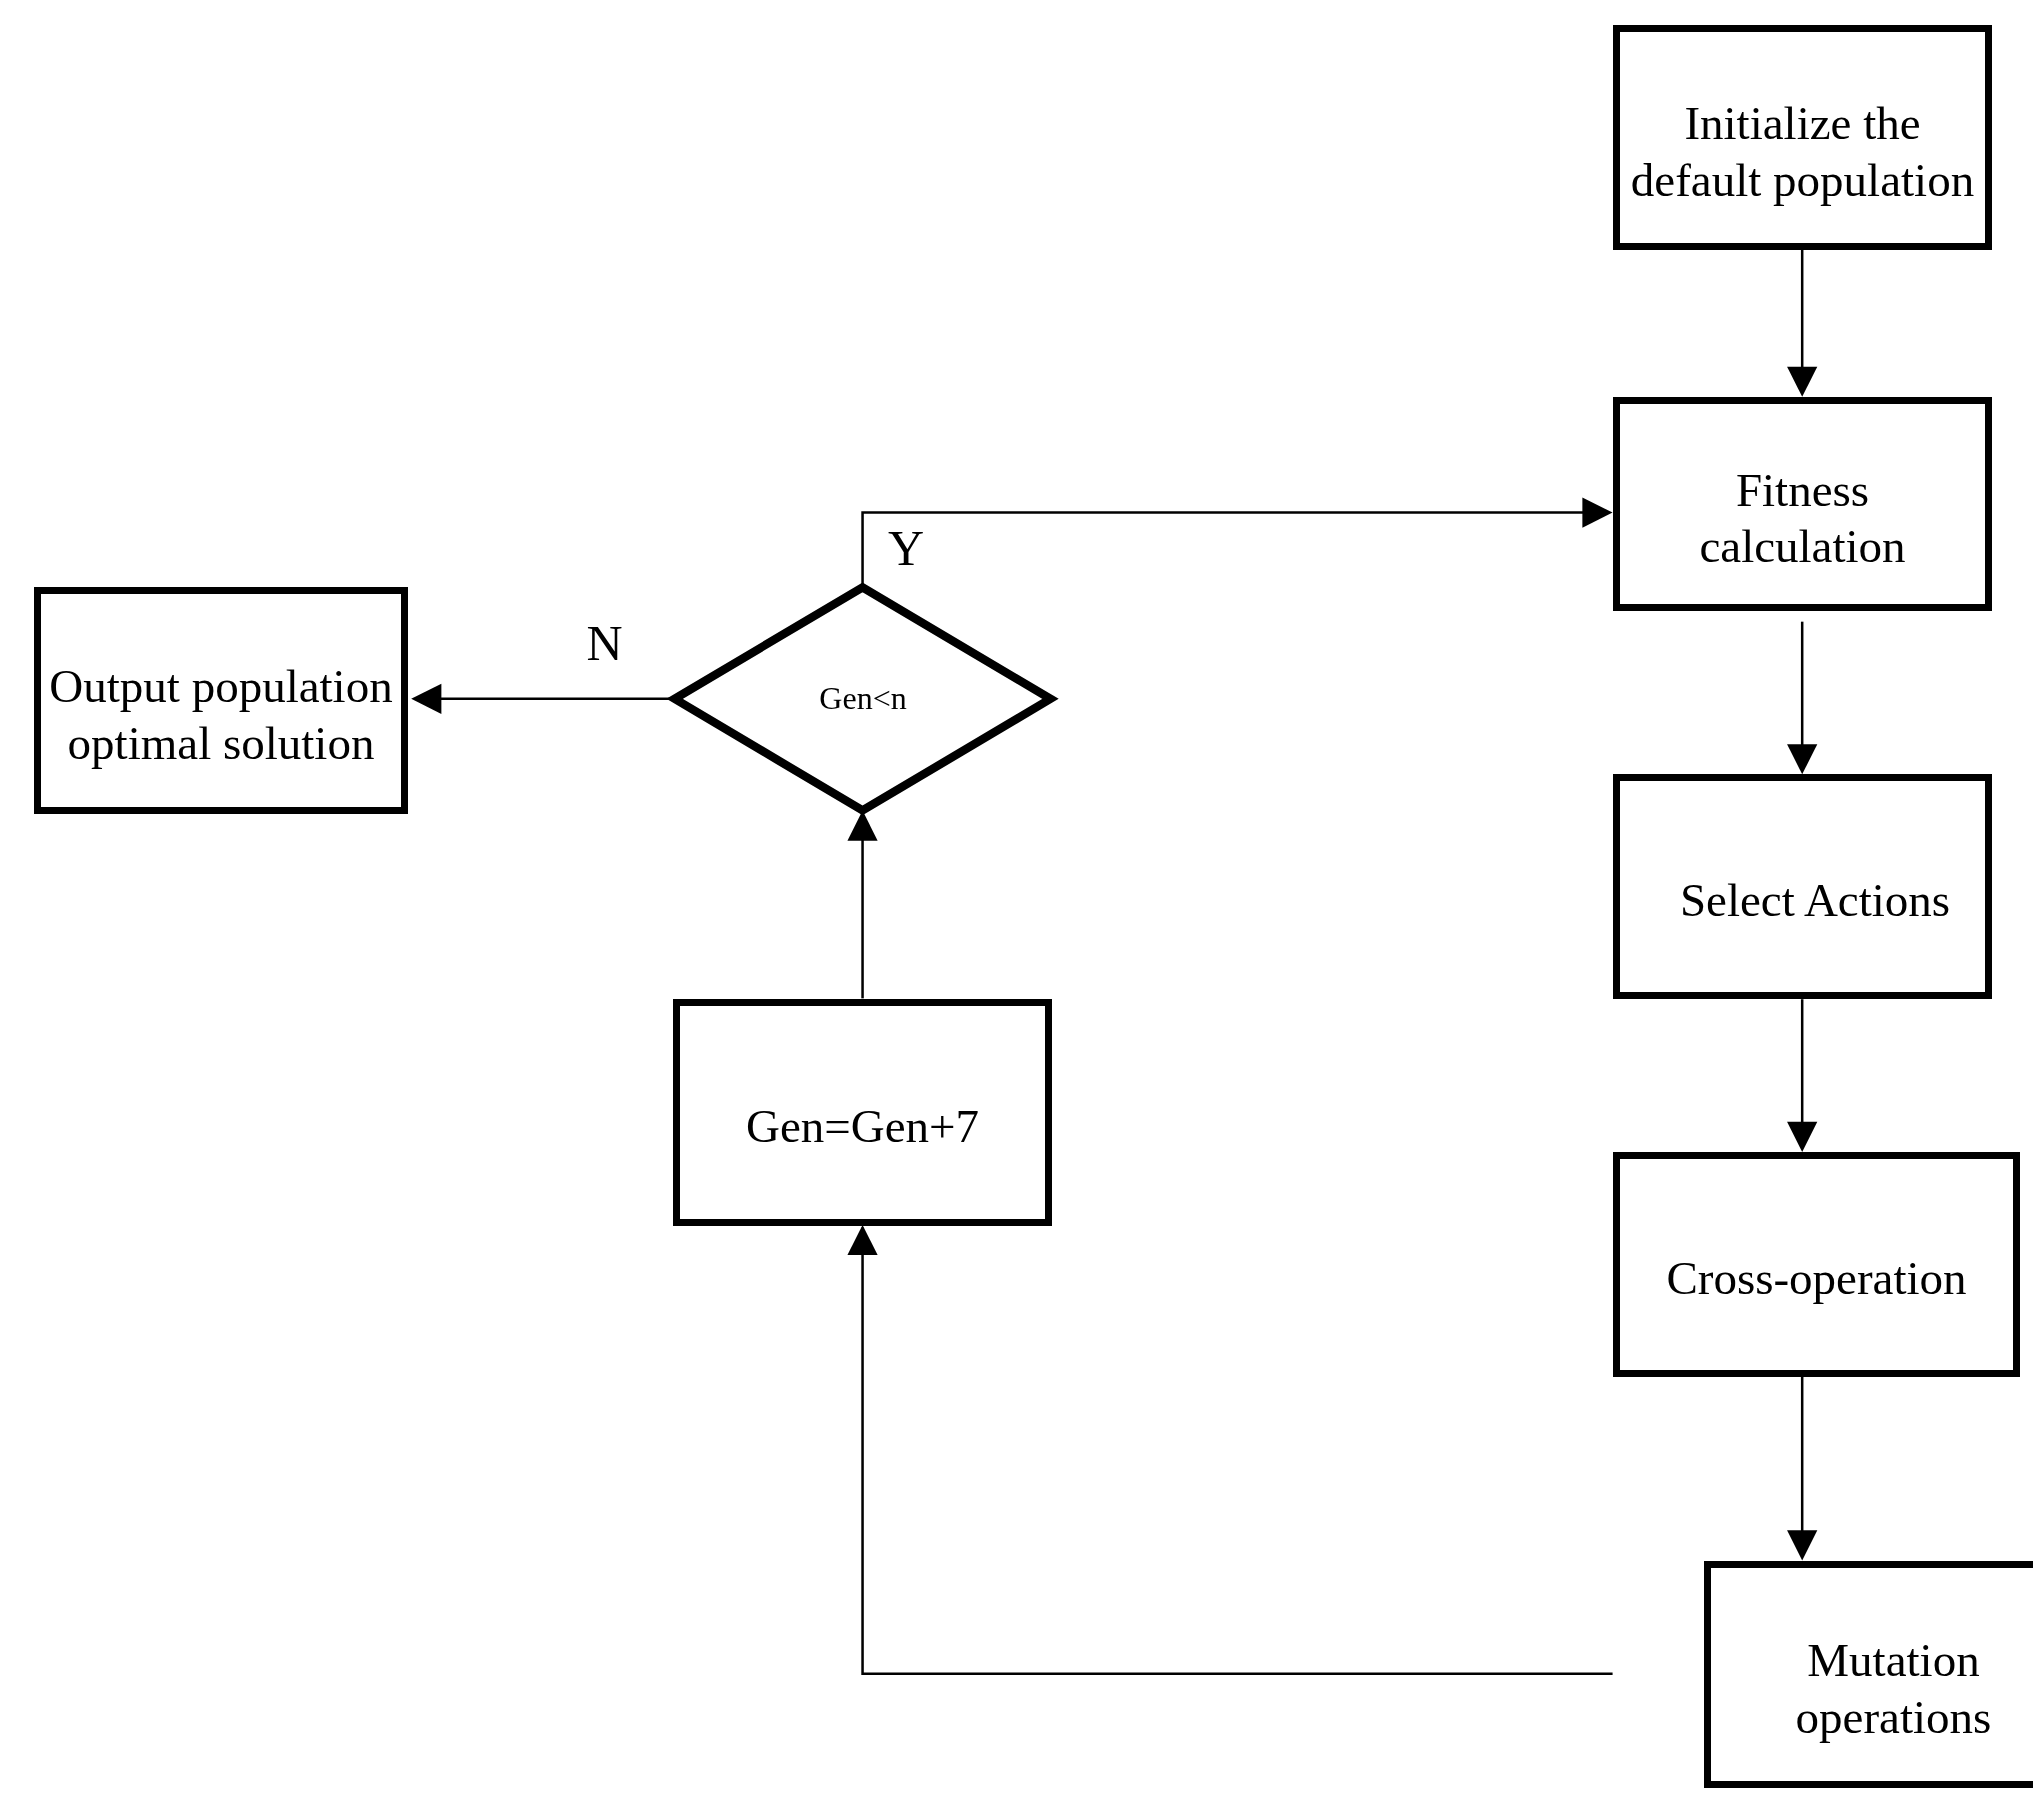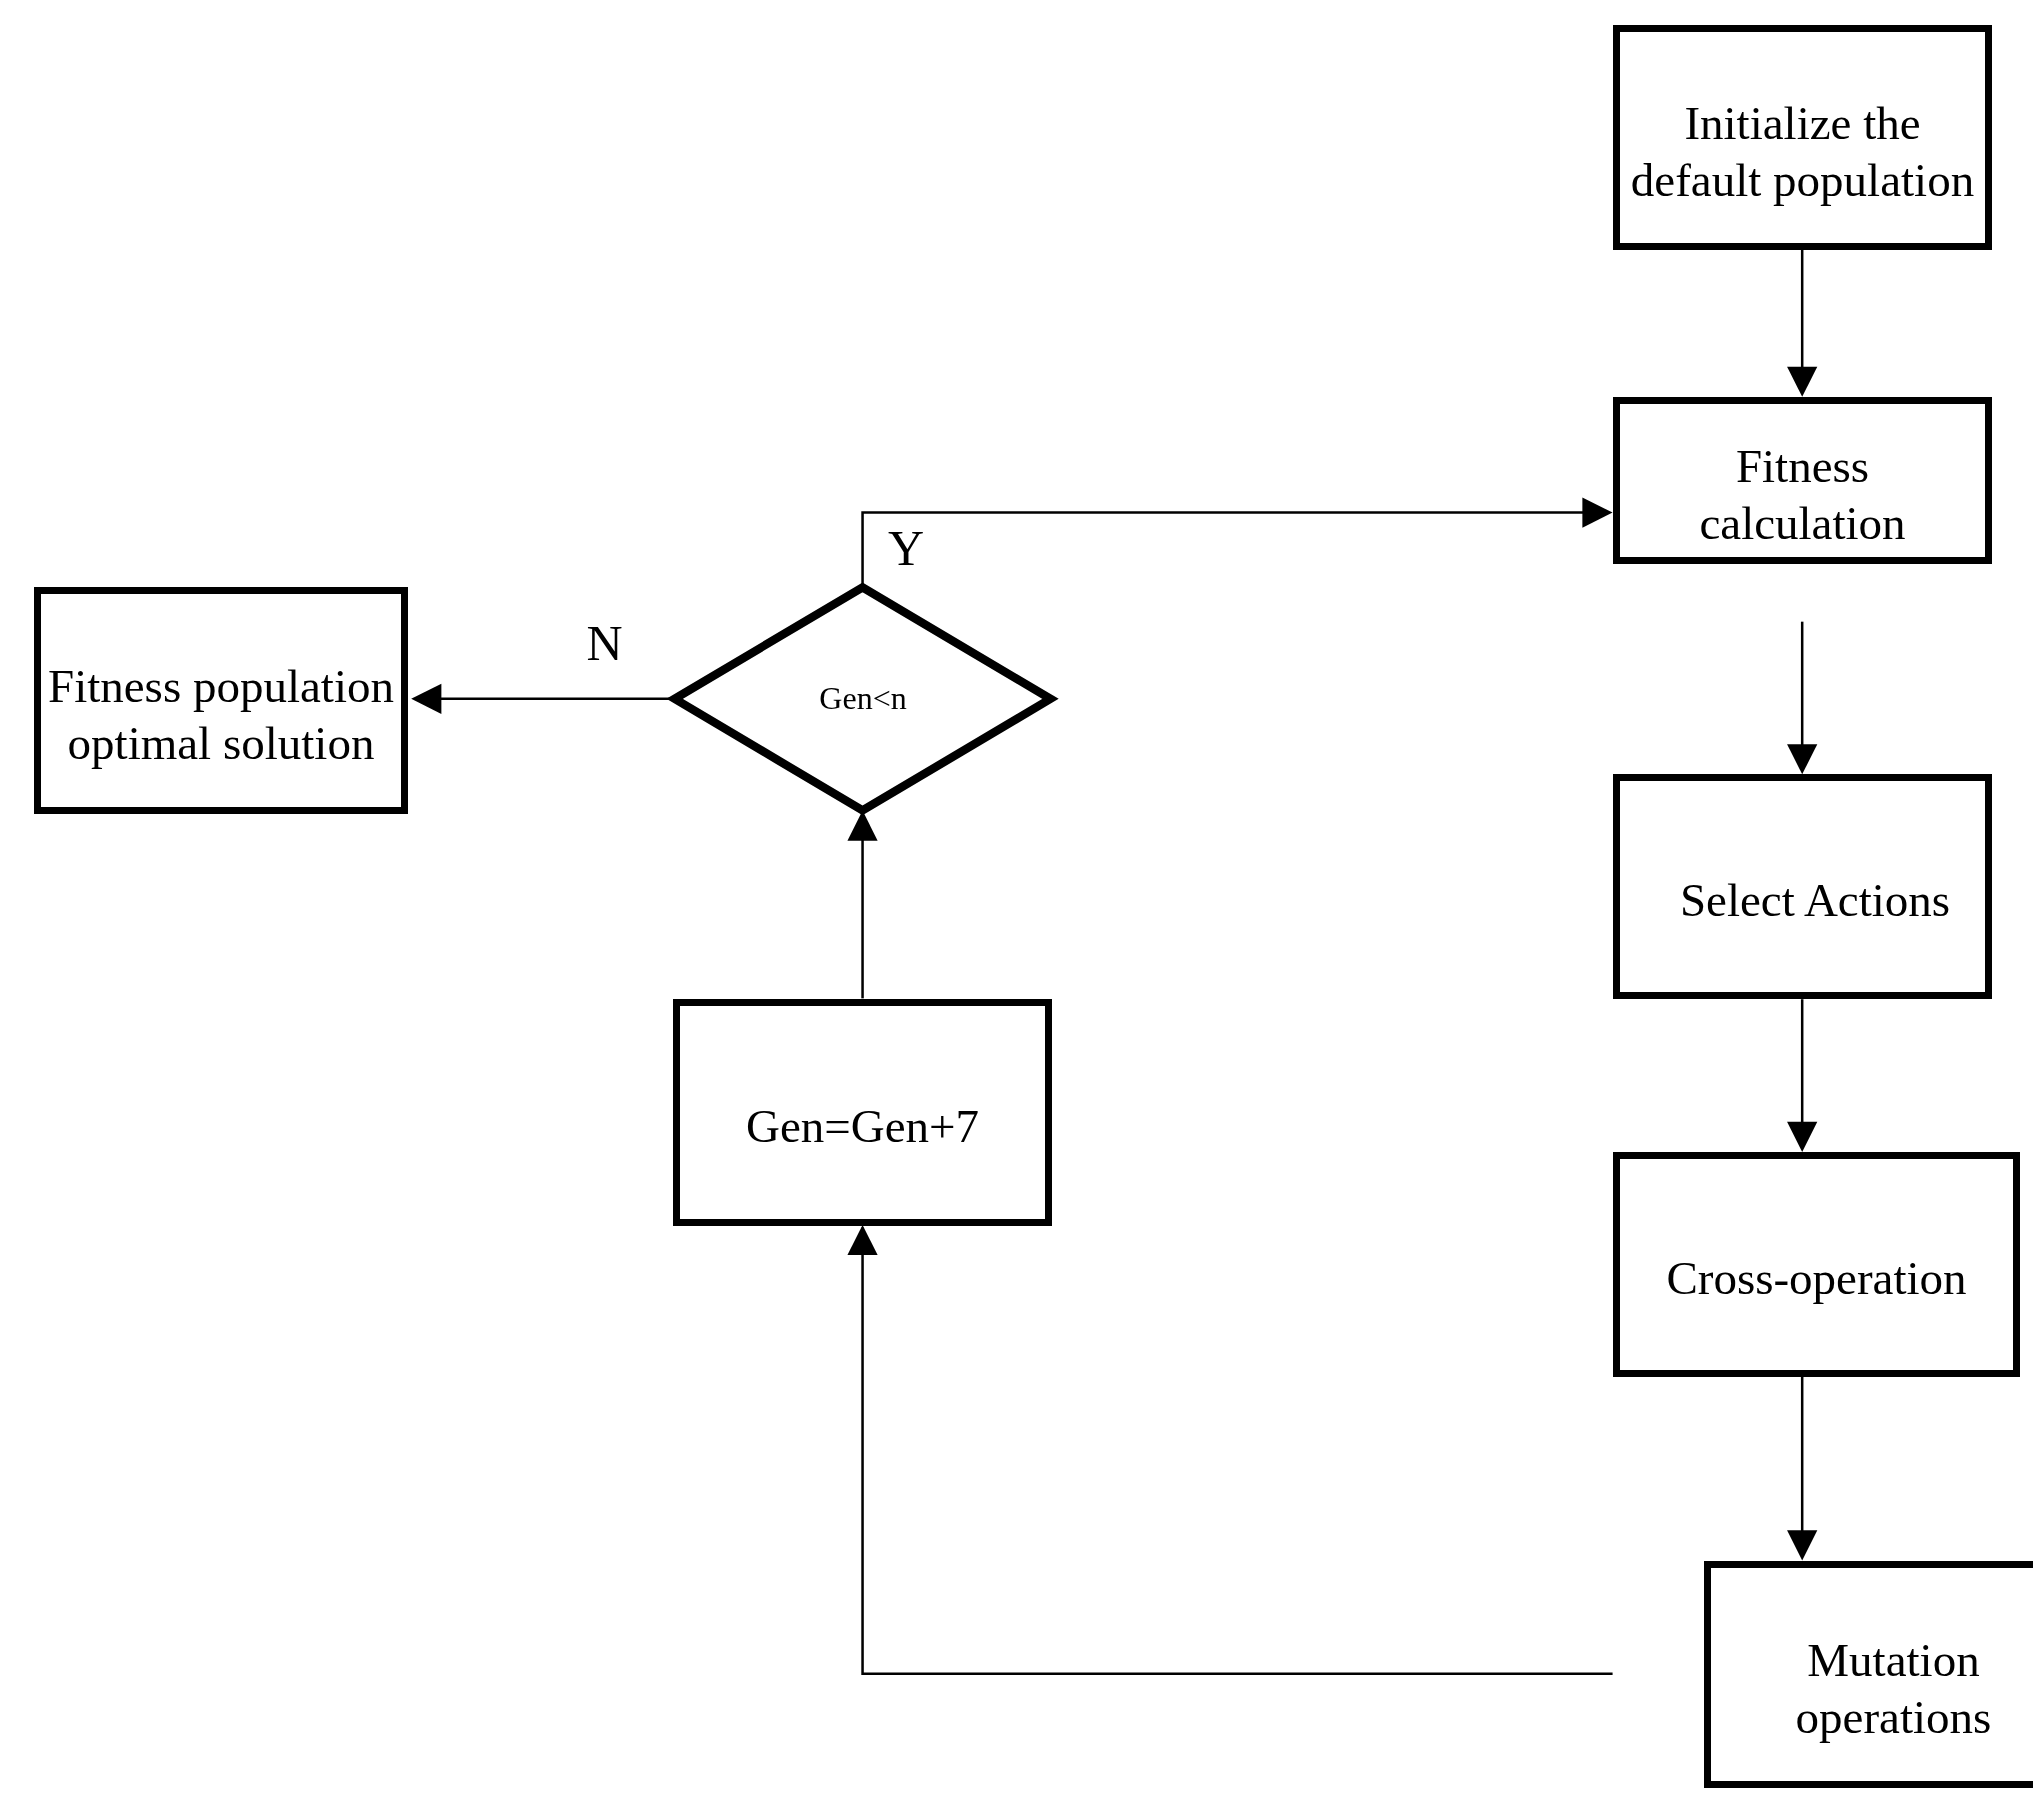--- a/index.html
+++ b/index.html
@@ -42,21 +42,21 @@
   .branch-label {
     position: absolute;
     display: flex;
     align-items: center;
     justify-content: center;
     font-size: 50px;
     background: transparent;
   }
   
   #node-initialize { left: 1613px; top: 25px;   width: 379px; height: 225px; }
-  #node-fitness    { left: 1613px; top: 397px;  width: 379px; height: 167px; }
+  #node-fitness    { left: 1613px; top: 397px;  width: 379px; height: 214px; }
   #node-select     { left: 1613px; top: 774px;  width: 379px; height: 225px; padding-left: 25px; }
   #node-cross      { left: 1613px; top: 1152px; width: 407px; height: 225px; }
   #node-mutation   { left: 1704px; top: 1561px; width: 379px; height: 227px; }
   #node-gen        { left: 673px;  top: 999px; width: 379px; height: 227px; }
   #node-output     { left: 34px;   top: 587px;  width: 374px; height: 227px; }
   #decision-label  { left: 675px;  top: 587px;  width: 376px; height: 223px; }
   #label-yes       { left: 868px; top: 520px;  width: 76px;  height: 55px; }
   #label-no        { left: 564px;  top: 613px;  width: 81px;  height: 60px; }
 </style>
 </head>
@@ -130,21 +130,21 @@
   <div class="node" id="node-mutation">
     <span class="label">Mutation
 operations</span>
   </div>
 
   <div class="node" id="node-gen">
     <span class="label">Gen=Gen+7</span>
   </div>
 
   <div class="node" id="node-output">
-    <span class="label">Fitness population
+    <span class="label">Output population
 optimal solution</span>
   </div>
 
   <div class="decision-label" id="decision-label">
     <span class="label">Gen&lt;n</span>
   </div>
 
   <div class="branch-label" id="label-yes">Y</div>
 
   <div class="branch-label" id="label-no">N</div>

